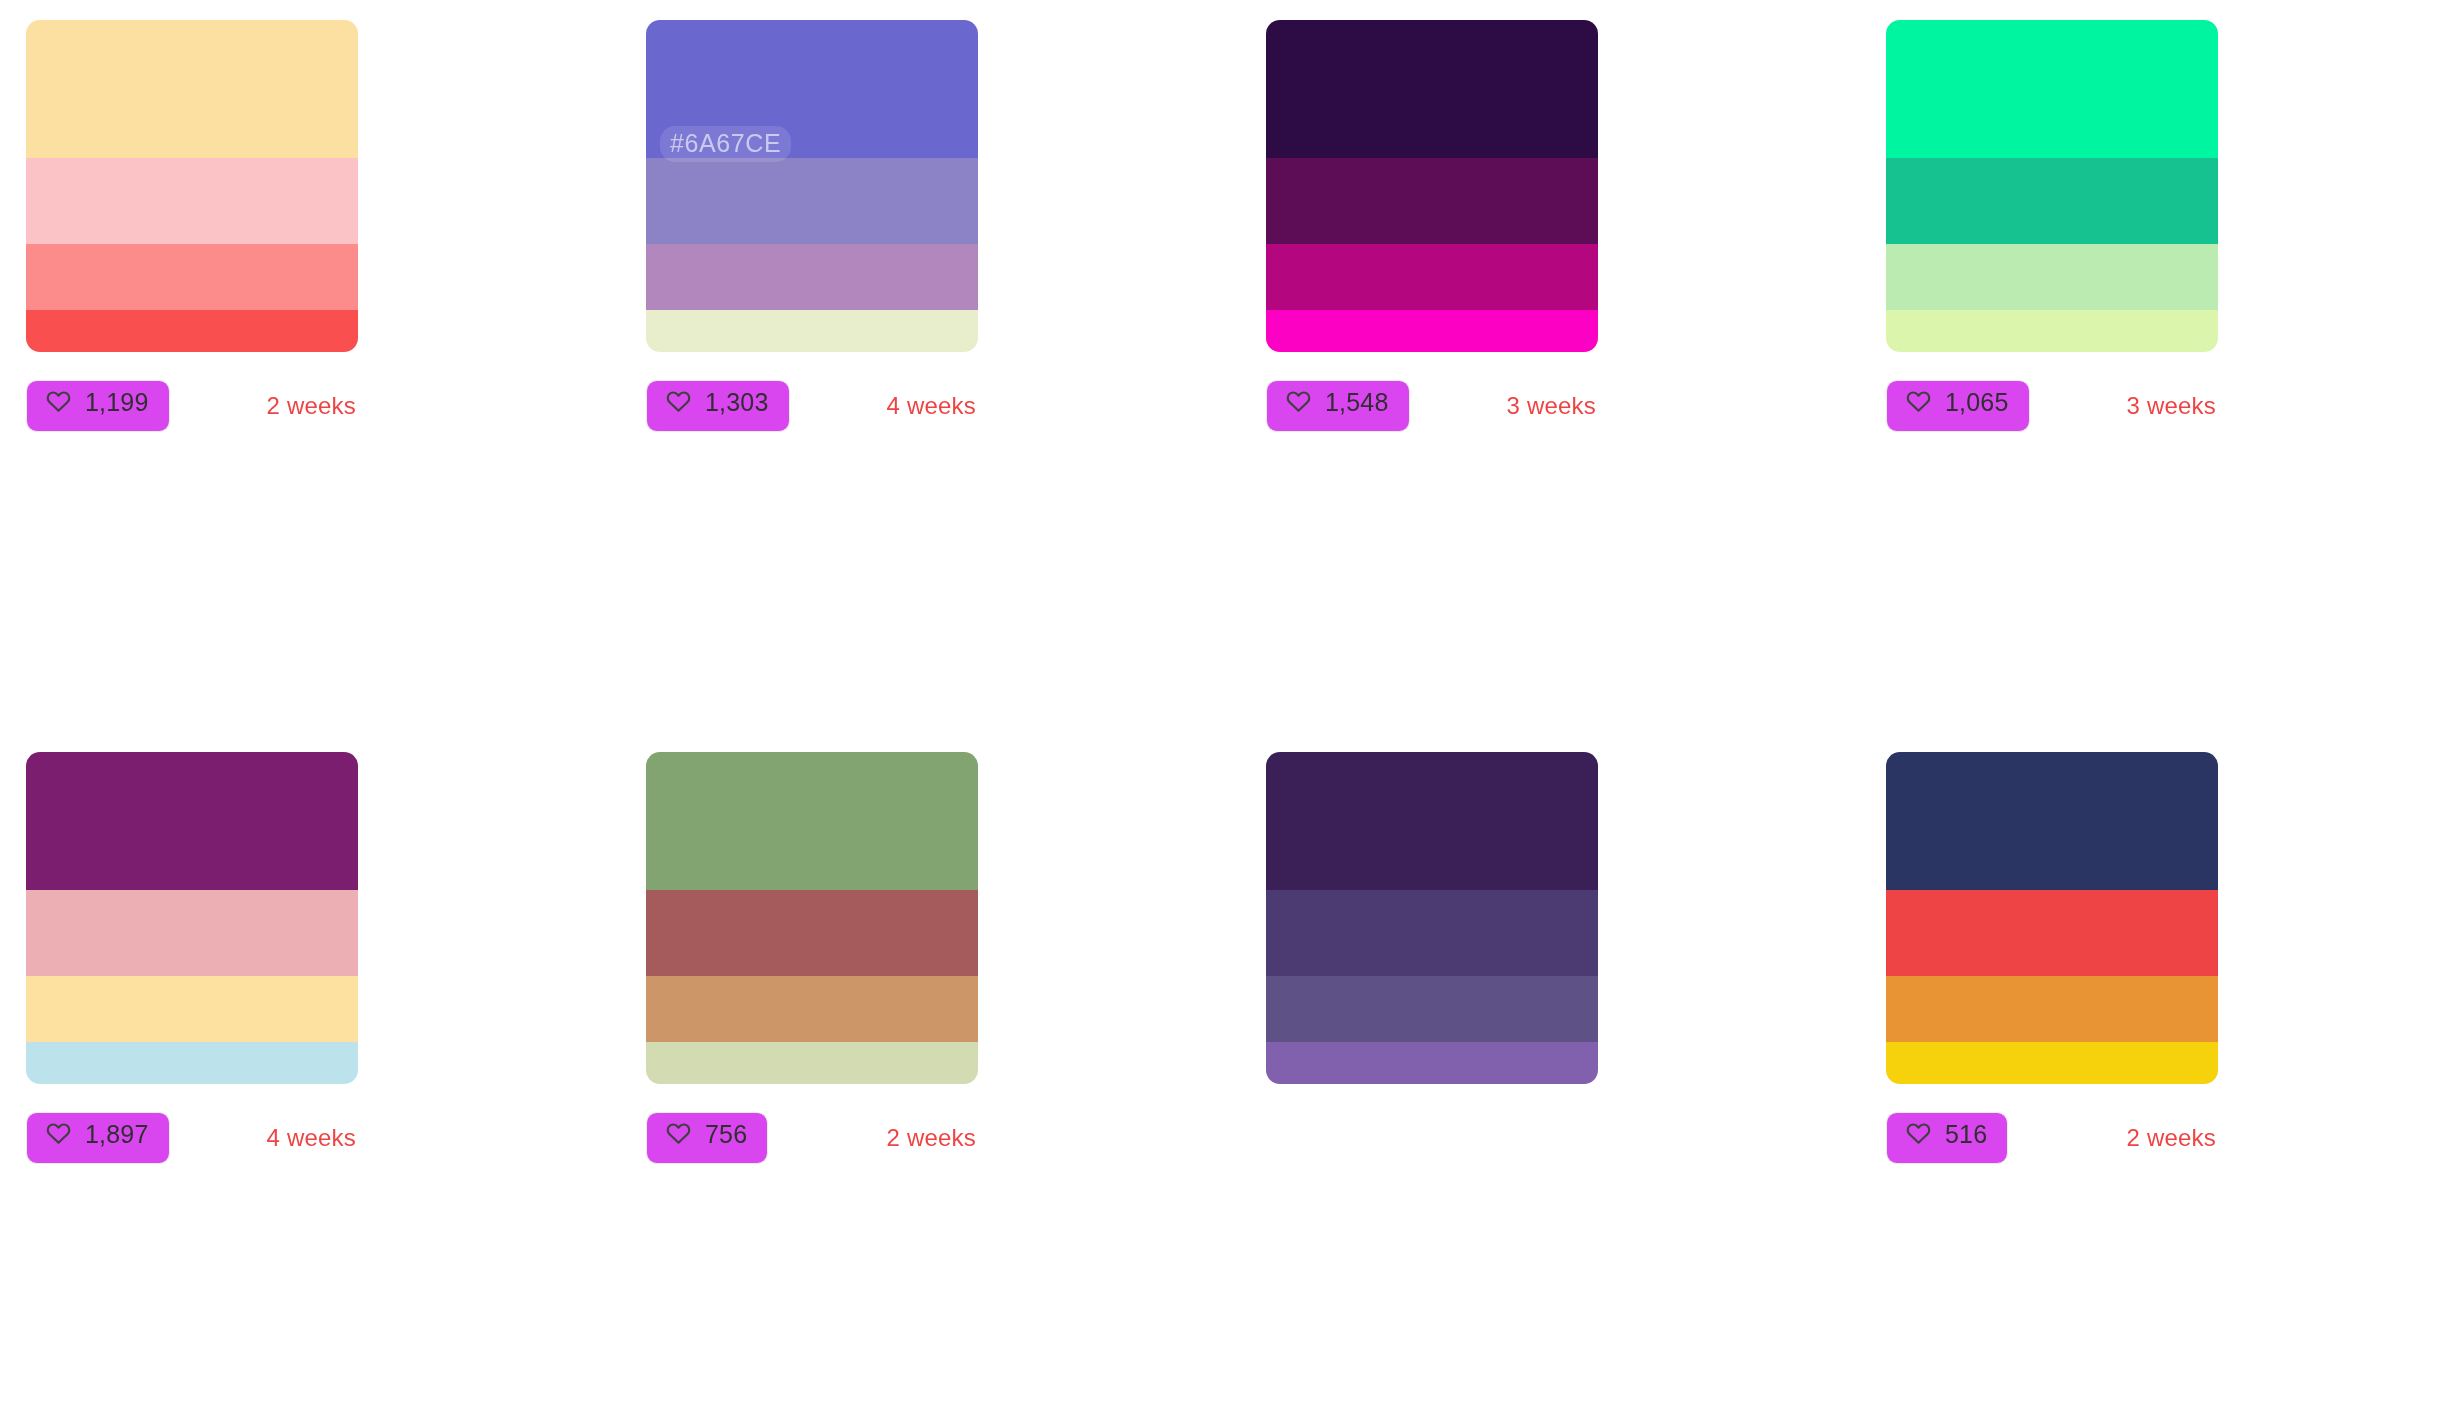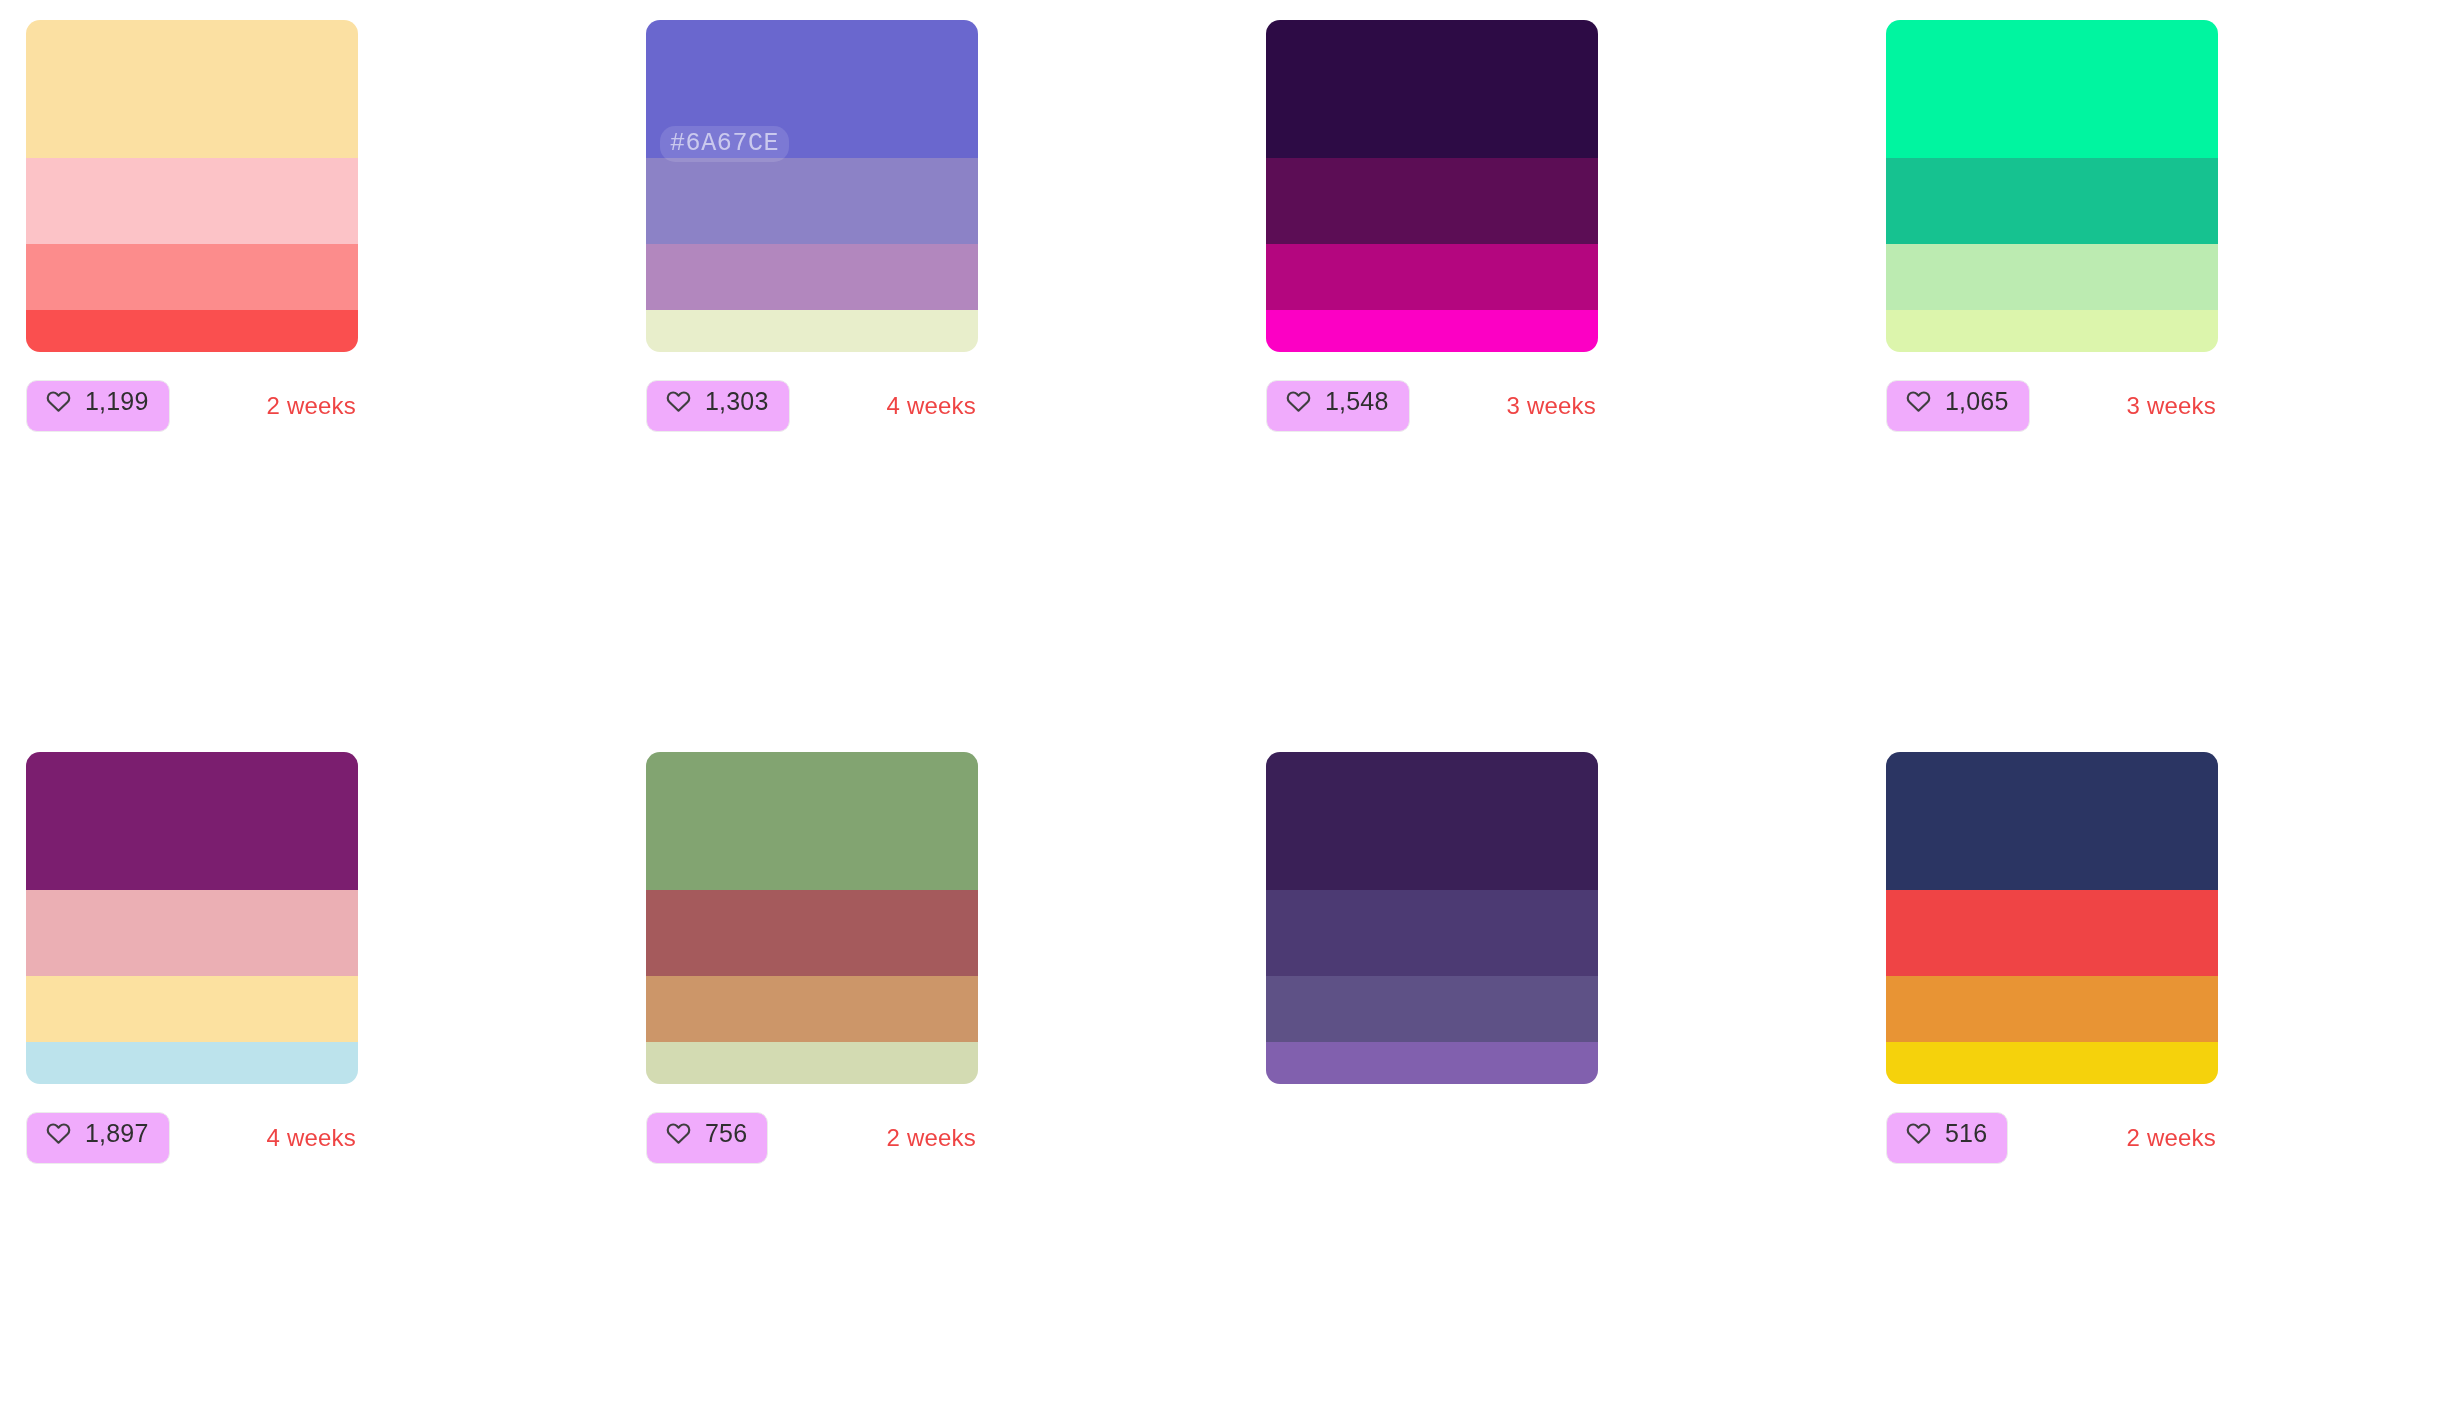--- a/index.html
+++ b/index.html
@@ -61,46 +61,46 @@
   .hex-badge {
     position: absolute;
     left: 14px;
     top: 106px;
     padding: 5px 10px 6px 10px;
     border-radius: 15px;
     background: rgba(255,255,255,0.12);
     color: rgba(255,255,255,0.60);
     font-size: 25px;
     letter-spacing: 0.6px;
-    font-family: Liberation Mono, monospace;
+    font-family: Liberation Sans, sans-serif;
     white-space: nowrap;
     line-height: 1;
   }
 
   
   .card-footer {
     margin-top: 28px;
     margin-left: 26px;
     width: 332px;
     height: 52px;
     display: flex;
     flex-direction: row;
     align-items: center;
     justify-content: space-between;
   }
 
   .like-pill {
     display: inline-flex;
-    align-items: center;
+    align-items: flex-end;
     gap: 13px;
     height: 52px;
-    padding: 0 20px 10px 18px;
+    padding: 0 20px 16px 18px;
     border: 1px solid #ececec;
     border-radius: 11px;
-    background: #f0abfc;
+    background: #d946ef;
     cursor: pointer;
     user-select: none;
   }
 
   .heart-icon {
     display: block;
     width: 27px;
     height: 27px;
     flex: 0 0 27px;
     color: #3f3f3f;

